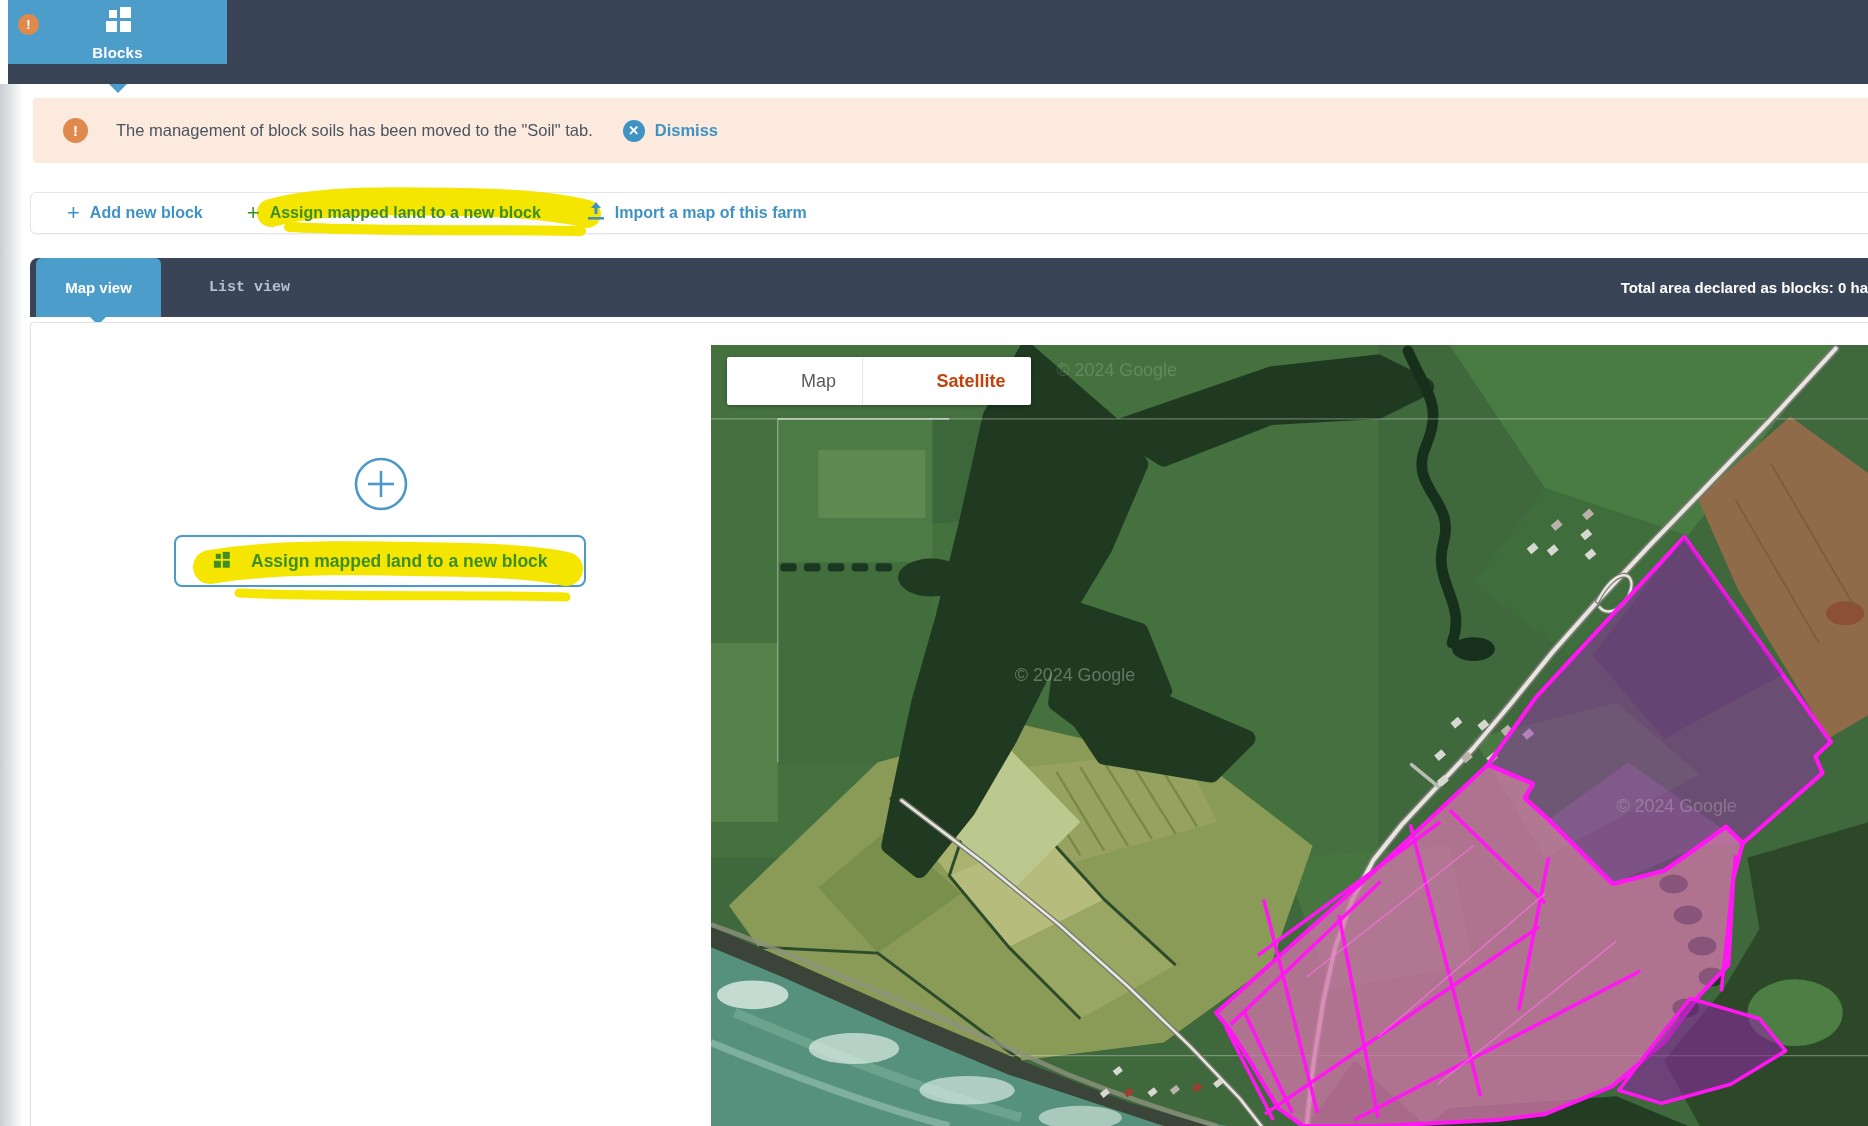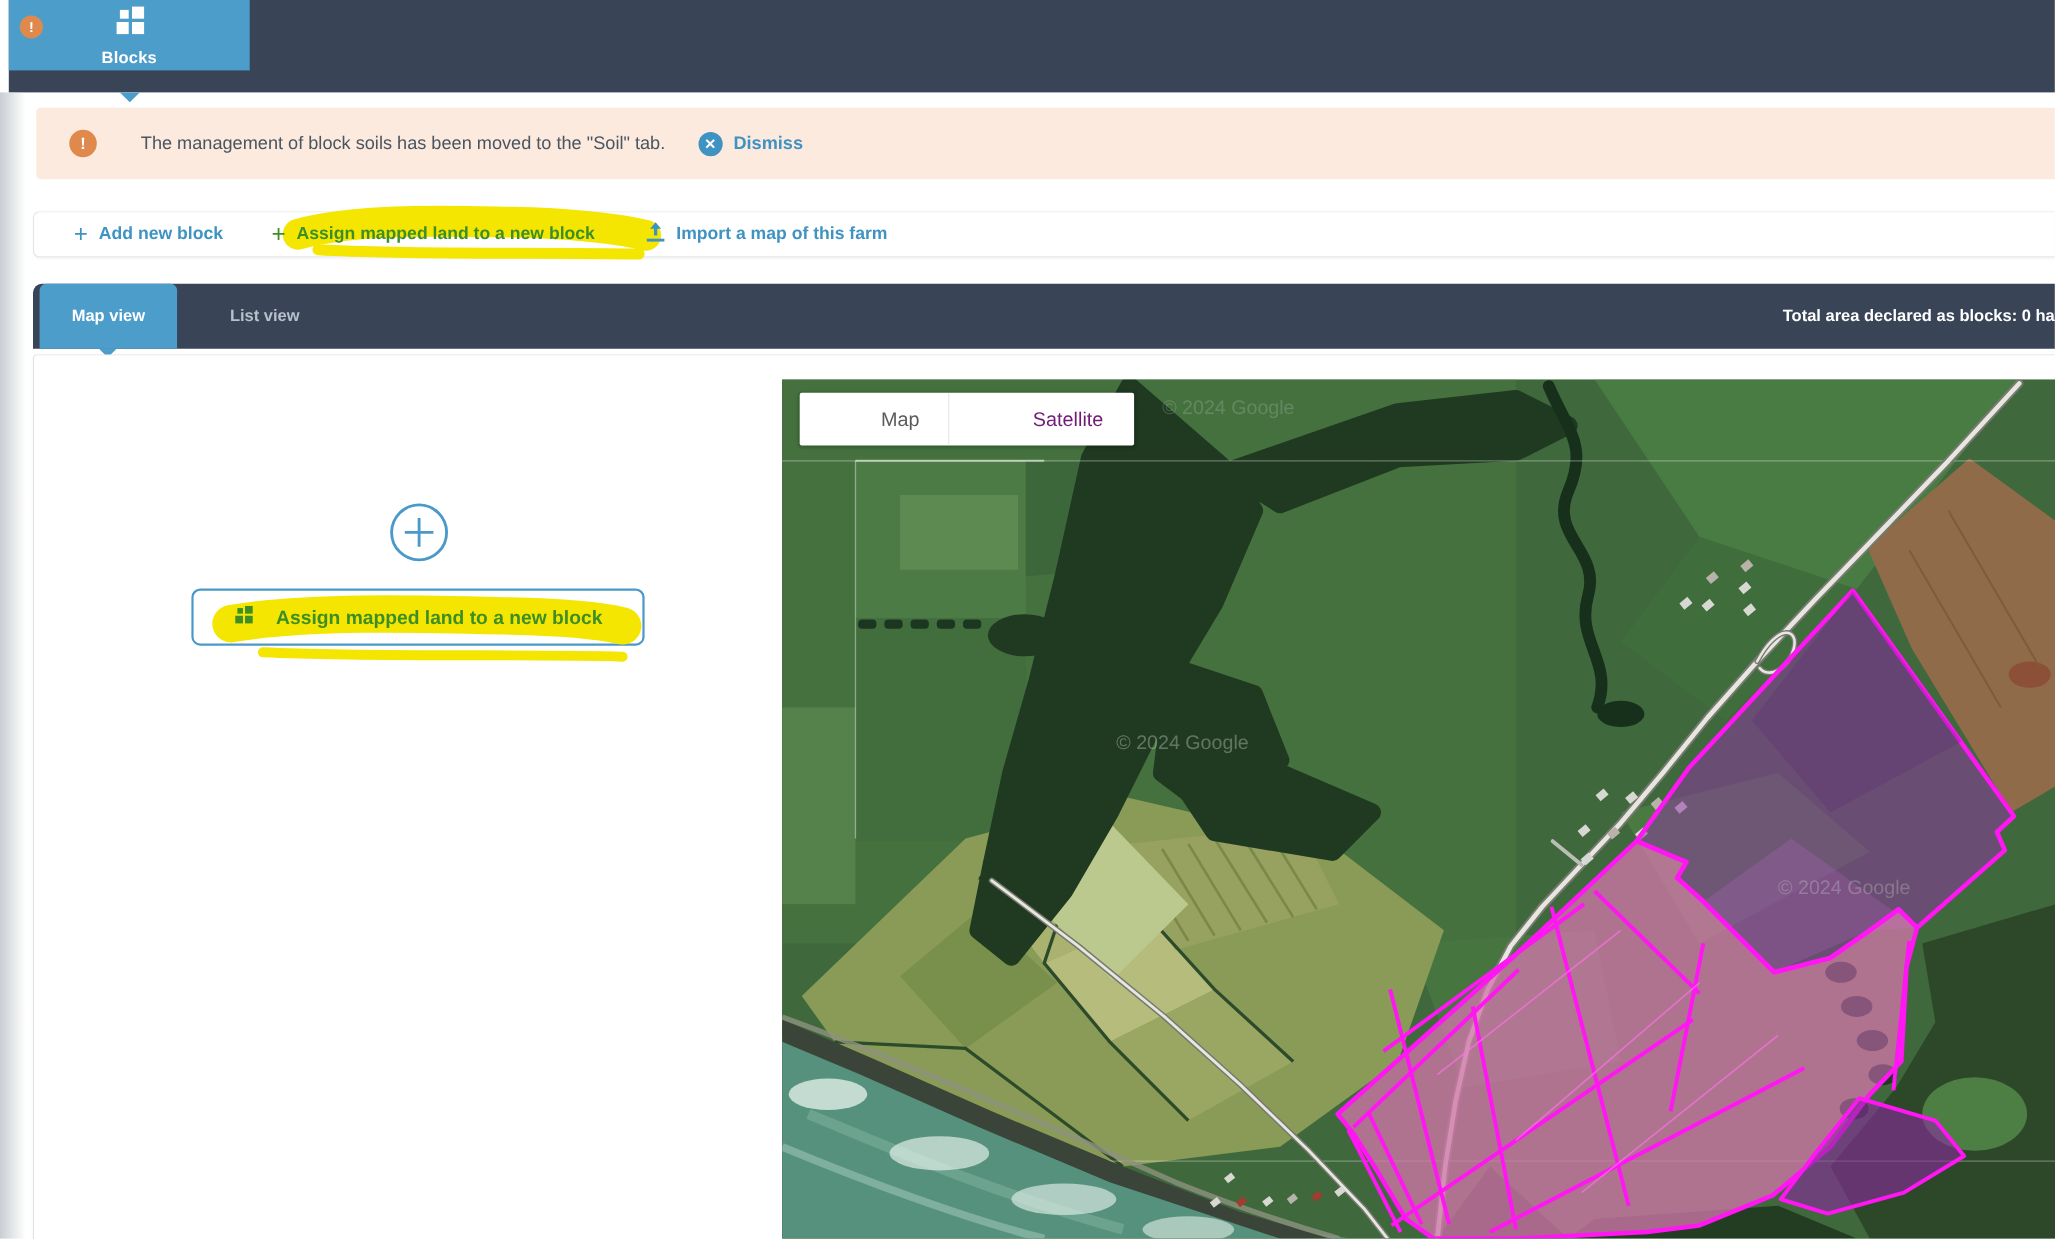--- a/index.html
+++ b/index.html
@@ -20,21 +20,21 @@
   
   .left-shadow { position:absolute; left:0; top:84px; width:26px; height:1042px;
     background:linear-gradient(to right,#c9ced3 0%, rgba(255,255,255,0) 90%); }
 
   
   .banner { position:absolute; left:33px; top:98px; right:0; height:65px; background:#fbeadd;
     border-radius:4px 0 0 4px; display:flex; align-items:center; }
   .banner-icon { width:25px; height:25px; border-radius:50%; background:#df8a4c; color:#fff;
     font-size:15px; font-weight:bold; display:flex; align-items:center; justify-content:center;
     margin-left:30px; flex:0 0 auto; }
-  .banner-text { color:#4a5561; font-size:16.5px; margin-left:40px; }
+  .banner-text { color:#4a5561; font-size:16.5px; margin-left:28px; }
   .dismiss { display:flex; align-items:center; margin-left:30px; cursor:pointer; }
   .dismiss-icon { width:22px; height:22px; border-radius:50%; background:#3f93c3; color:#fff;
     font-size:13px; font-weight:bold; display:flex; align-items:center; justify-content:center; }
   .dismiss-label { color:#3f93c3; font-size:16.5px; font-weight:bold; margin-left:10px; }
 
   
   .action-card { position:absolute; left:30px; top:192px; right:0; height:42px; background:#fff;
     border:1px solid #e2e6ea; border-right:none; border-radius:6px 0 0 6px;
     box-shadow:0 1px 2px rgba(0,0,0,.05); display:flex; align-items:center; }
   .action-item { display:flex; align-items:center; cursor:pointer; position:relative; z-index:2; }
@@ -48,21 +48,21 @@
   .hl-svg { position:absolute; pointer-events:none; overflow:visible; z-index:1; }
 
   
   .viewbar { position:absolute; left:30px; top:258px; right:0; height:59px; background:#3a4457;
     border-radius:8px 0 0 0; display:flex; align-items:center; }
   .tab-mapview { position:relative; margin-left:6px; width:125px; height:59px; background:#4d9dcb;
     border-radius:6px 6px 0 0; display:flex; align-items:center; justify-content:center; cursor:pointer; }
   .tab-mapview .label { color:#fff; font-size:15px; font-weight:bold;text-align:center; }
   .tab-mapview .tab-caret { position:absolute; left:54px; top:59px; width:0; height:0;
     border-left:8px solid transparent; border-right:8px solid transparent; border-top:8px solid #4d9dcb; }
-  .tab-listview { margin-left:48px; color:#b7c0cb; font-size:15px; font-weight:bold; cursor:pointer; }
+  .tab-listview { margin-left:48px; color:#b7c0cb; font-size:15px; font-weight:bold; cursor:pointer;font-family:Liberation Mono, monospace; }
   .total-area { position:absolute; right:0; top:0; height:59px; display:flex; align-items:center;
     color:#fff; font-size:15px; font-weight:bold; }
 
   
   .panel { position:absolute; left:30px; top:322px; right:0; height:810px; background:#fff;
     border:1px solid #dfe3e8; border-right:none; border-radius:4px 0 0 0;
     box-shadow:0 1px 3px rgba(0,0,0,.05); }
   .circle-plus { position:absolute; left:322px; top:133px; width:56px; height:56px; cursor:pointer; }
   .assign-btn { position:absolute; left:143px; top:212px; width:412px; height:52px; background:#fff;
     border:2px solid #4a99c9; border-radius:8px; display:flex; align-items:center; cursor:pointer; }
@@ -71,21 +71,21 @@
     position:relative; z-index:2; }
 
   
   .map-wrap { position:absolute; left:680px; top:22px; right:0; width:1158px; height:781px;
     overflow:hidden; background:#3f683c; cursor:grab; }
   .map-wrap svg.mapsvg { position:absolute; left:0; top:0; width:1158px; height:781px; display:block; }
   .maptype { position:absolute; left:16px; top:12px; height:48px; display:flex; background:#fff;
     border-radius:2px; box-shadow:0 1px 4px rgba(0,0,0,.3); overflow:hidden; }
   .maptype .opt { display:flex; align-items:center; justify-content:center; font-size:18px; cursor:pointer;margin-left:48px; }
   .maptype .opt-map { width:88px; color:#5b5b5b; border-right:1px solid #e6e6e6; }
-  .maptype .opt-sat { width:120px; color:#701a75; font-weight:normal;text-align:center; }
+  .maptype .opt-sat { width:120px; color:#c2410c; font-weight:bold;text-align:center; }
 </style>
 </head>
 <body>
 
 <div class="topbar">
   <div class="blocks-tab">
     <span>
       <svg width="30" height="30" viewBox="0 0 30 30">
         <rect x="6" y="6" width="8" height="8" fill="#fff"></rect>
         <rect x="17" y="3" width="11" height="11" fill="#fff"></rect>

